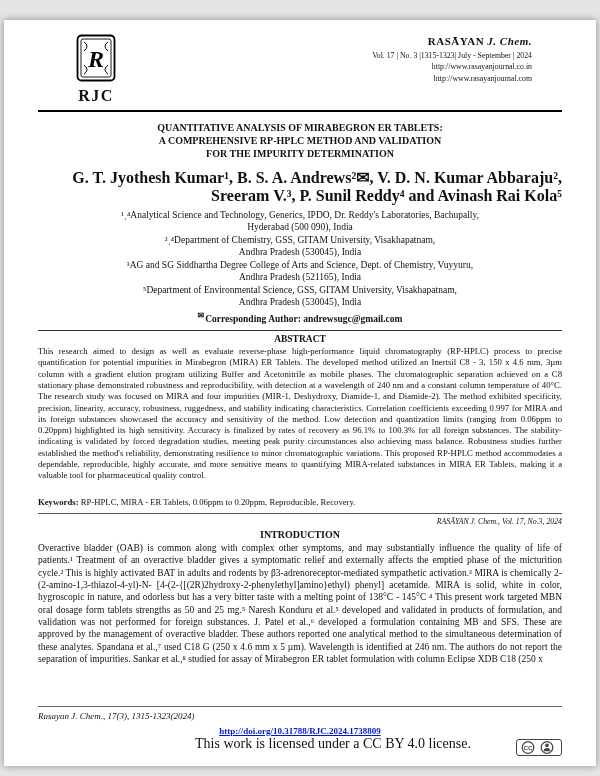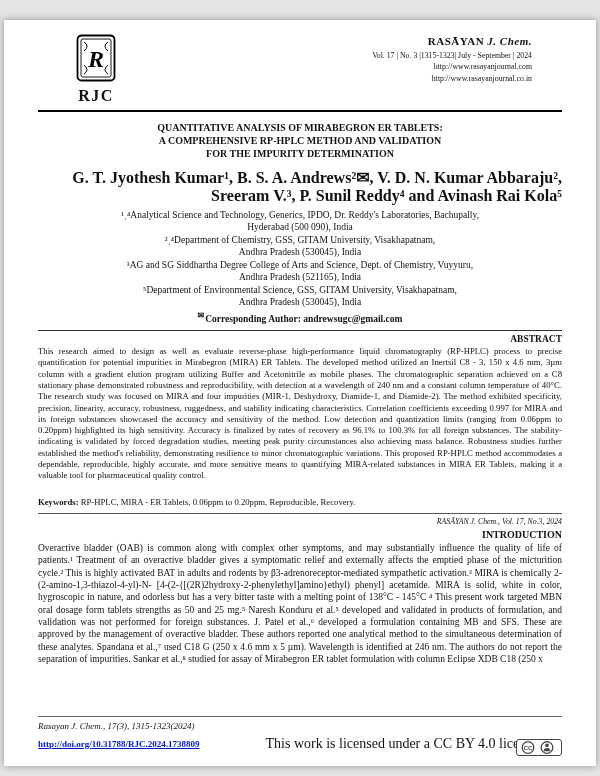--- a/index.html
+++ b/index.html
@@ -22,32 +22,32 @@
   .rule-thin { border-top:1px solid #333; margin:6px 0 2px; }
   .rule-thin2 { border-top:1px solid #555; margin:5px 0 2px; }
   
   .title { font-size:10px; font-weight:bold; text-align:center; line-height:1.32; margin-top:4px; }
   .title .tl { display:block; }
   .authors { font-size:16px; font-weight:bold; text-align:right; margin-top:7px; }
   .affils { font-size:9.5px; text-align:center; line-height:1.32; margin-top:4px; }
   .corresp { font-size:9.5px; text-align:center; margin-top:2px;font-weight:bold; }
   .corresp .env { font-size:8px; vertical-align:super; margin-right:1px; }
   
-  .sec { font-size:9.5px; font-weight:bold; text-align:right; margin-top:1px; }
+  .sec { font-size:9.5px; font-weight:bold; text-align:center; margin-top:1px; }
   .sec2 { font-size:10px; margin-top:3px; }
   .small { font-size:8.7px; line-height:1.3; }
   .body-txt { font-size:9.5px; line-height:1.3; }
   .just { text-align:justify; margin-top:2px; }
   .kw { margin-top:15px; }
   .b { font-weight:bold; }
   .runhead { text-align:right; font-size:7.8px; font-style:italic; margin-top:1px; }
   
   .footer { margin-top:auto; padding-top:4px; border-top:1px solid #666; position:relative; }
   .cite { font-style:italic; font-size:9px; }
-  .frow { display:flex; align-items:center; margin-top:5px; padding-bottom:4px; }
+  .frow { display:flex; align-items:center; margin-top:5px; padding-bottom:4px;flex-direction:column; }
   .doi { color:#0018cc; font-weight:bold; font-size:9px; text-decoration:underline; }
   .lic { font-size:14px; margin-left:66px; }
   .ccbadge { position:absolute; right:0; bottom:0; }
 </style>
 </head>
 <body>
 
 <div class="page">
 
   <header class="header">
@@ -59,22 +59,22 @@
         <text x="20" y="33" text-anchor="middle" font-size="24" font-family="serif" font-style="italic" font-weight="bold" fill="#000">R</text>
       </svg>
       <div class="logo-label">RJC</div>
     </div>
     <div class="head-right">
       <div class="journal-title">
         <span>RASĀYAN</span>
         <span class="it">J. Chem.</span>
       </div>
       <div>Vol. 17 | No. 3 |1315-1323| July - September | 2024</div>
+      <div class="hurl">http://www.rasayanjournal.co.in</div>
       <div class="hurl">http://www.rasayanjournal.com</div>
-      <div class="hurl">http://www.rasayanjournal.co.in</div>
     </div>
   </header>
 
   <div class="rule-thick"></div>
 
   <h1 class="title">
     <span class="tl">QUANTITATIVE ANALYSIS OF MIRABEGRON ER TABLETS:</span>
     <span class="tl">A COMPREHENSIVE RP-HPLC METHOD AND VALIDATION</span>
     <span class="tl">FOR THE IMPURITY DETERMINATION</span>
   </h1>

